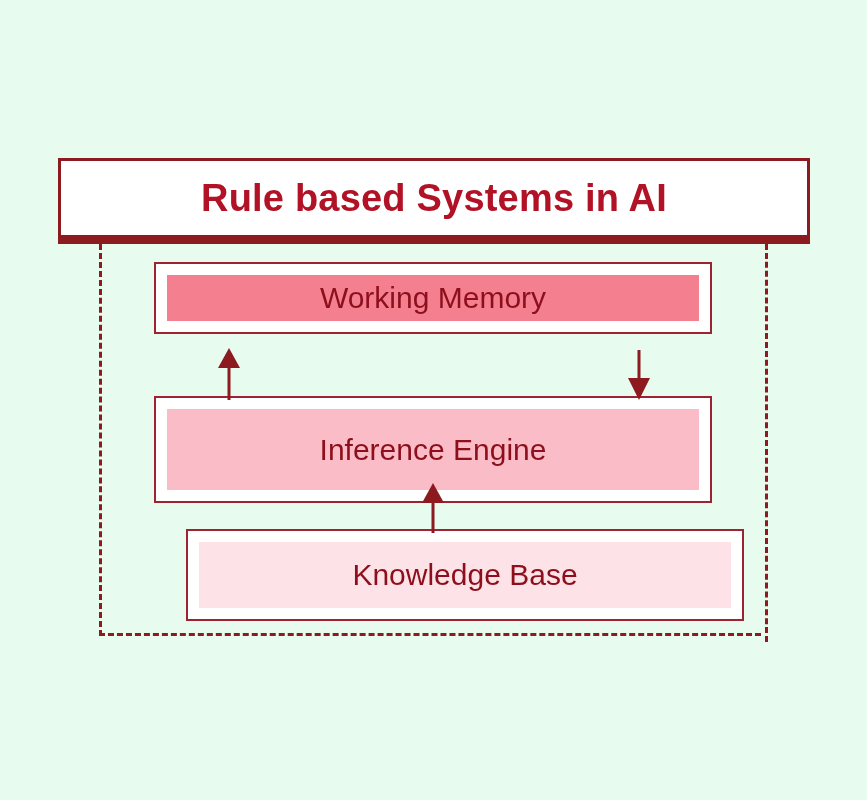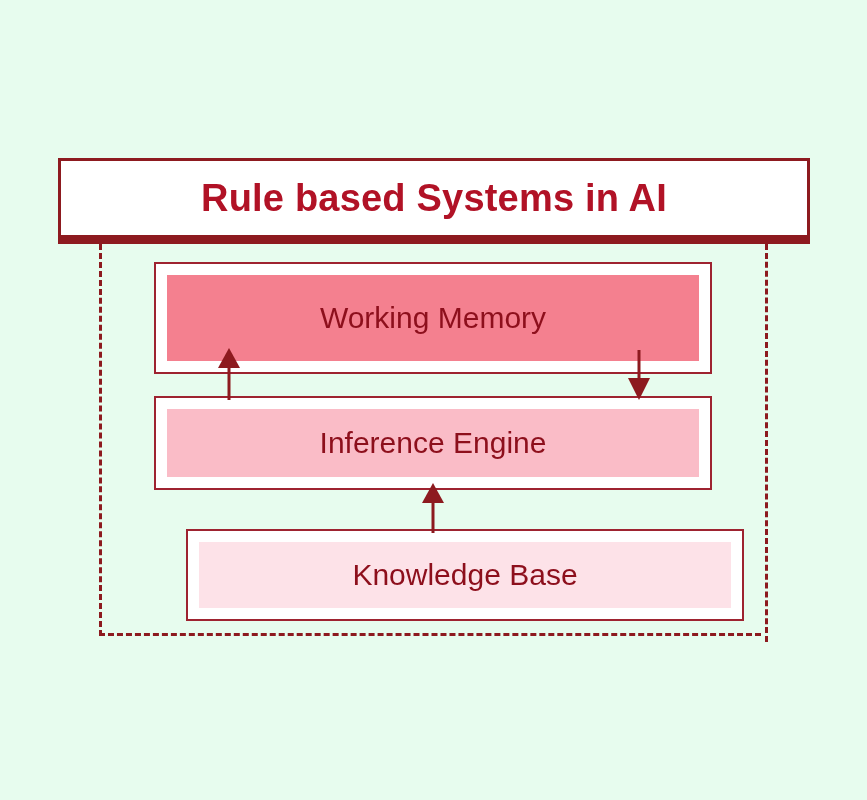--- a/index.html
+++ b/index.html
@@ -85,22 +85,22 @@
     display: flex;
     align-items: center;
     justify-content: center;
   }
   .stage-label {
     font-size: 30px;
     color: #8d0f1c;
     white-space: nowrap;
   }
 
-  #box-working   { top: 262px; height: 112px; }
-  #box-inference { top: 396px; height: 94px; }
+  #box-working   { top: 262px; height: 72px; }
+  #box-inference { top: 396px; height: 107px; }
   #box-knowledge { top: 529px; height: 92px; margin-left: 32px; }
 
   #box-working   .stage-fill { background: #f4808f; }
   #box-inference .stage-fill { background: #fabcc7; }
   #box-knowledge .stage-fill { background: #fde2e8; }
 
   
   .arrow {
     position: absolute;
   }

